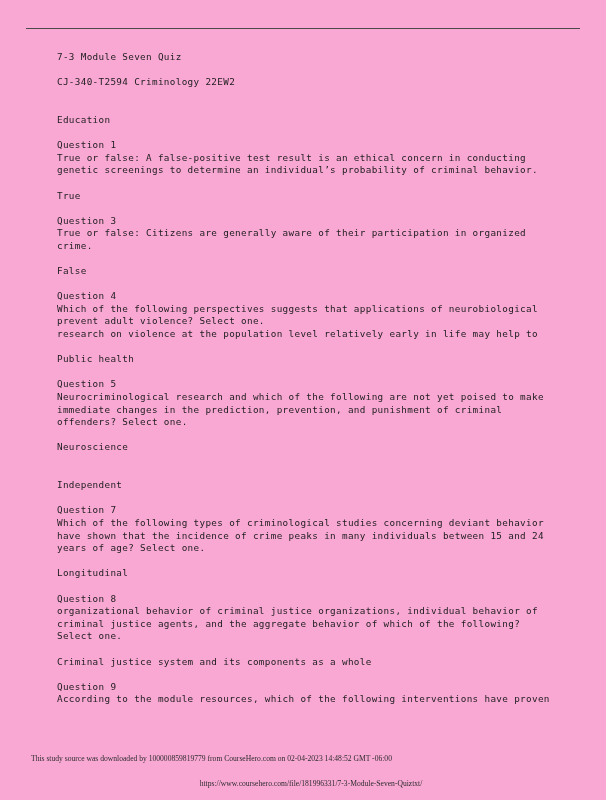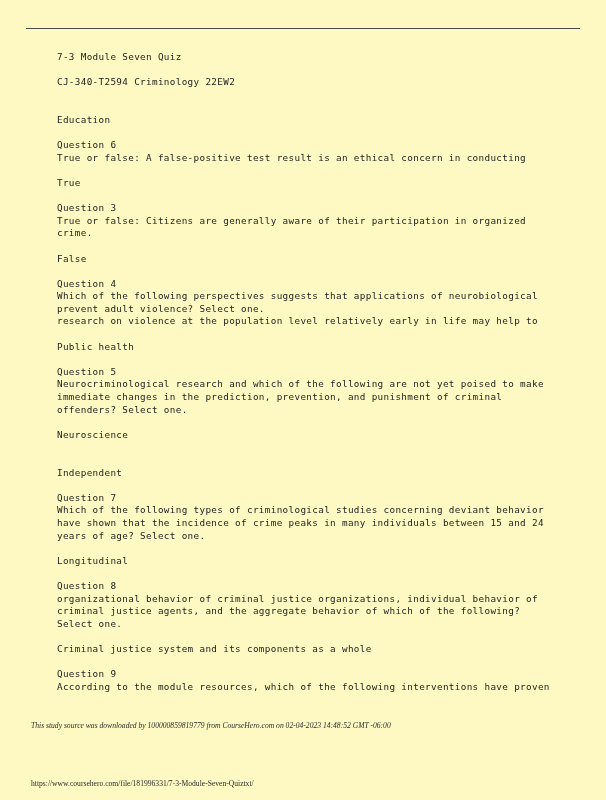--- a/index.html
+++ b/index.html
@@ -12,21 +12,21 @@
     height: 800px;
     overflow: hidden;
     font-family: "DejaVu Sans Mono", monospace;
     color: #1a1a1a;
     position: relative;
   }
 
   .page {
     position: absolute;
     inset: 0;
-    background: #fef9c3;
+    background: #f9a8d4;
   }
 
   .top-rule {
     position: absolute;
     left: 26px;
     top: 28px;
     width: 554px;
     height: 1px;
     background: #4a4a4a;
   }
@@ -54,25 +54,25 @@
     color: #1c1c1c;
     margin: 0;
   }
 
   .footer {
     position: absolute;
     left: 31px;
     width: 560px;
   }
   .footer-note {
-    top: 721px;
-    font-style: italic;
+    top: 754px;
   }
   .footer-url {
     top: 779px;
+    text-align: center;
   }
   .footer .line-serif {
     font-family: "Liberation Serif", "DejaVu Serif", serif;
     font-size: 7.6px;
     line-height: 10px;
     color: #2b2b2b;
     white-space: pre;
     margin: 0;
   }
 </style>
@@ -91,22 +91,23 @@
       <div class="block">
         <div class="line">CJ-340-T2594 Criminology 22EW2</div>
       </div>
       <div class="spacer"></div>
       <div class="spacer"></div>
       <div class="block">
         <div class="line">Education</div>
       </div>
       <div class="spacer"></div>
       <div class="block">
-        <div class="line">Question 6</div>
+        <div class="line">Question 1</div>
         <div class="line">True or false: A false-positive test result is an ethical concern in conducting</div>
+        <div class="line">genetic screenings to determine an individual’s probability of criminal behavior.</div>
       </div>
       <div class="spacer"></div>
       <div class="block">
         <div class="line">True</div>
       </div>
       <div class="spacer"></div>
       <div class="block">
         <div class="line">Question 3</div>
         <div class="line">True or false: Citizens are generally aware of their participation in organized</div>
         <div class="line">crime.</div>

